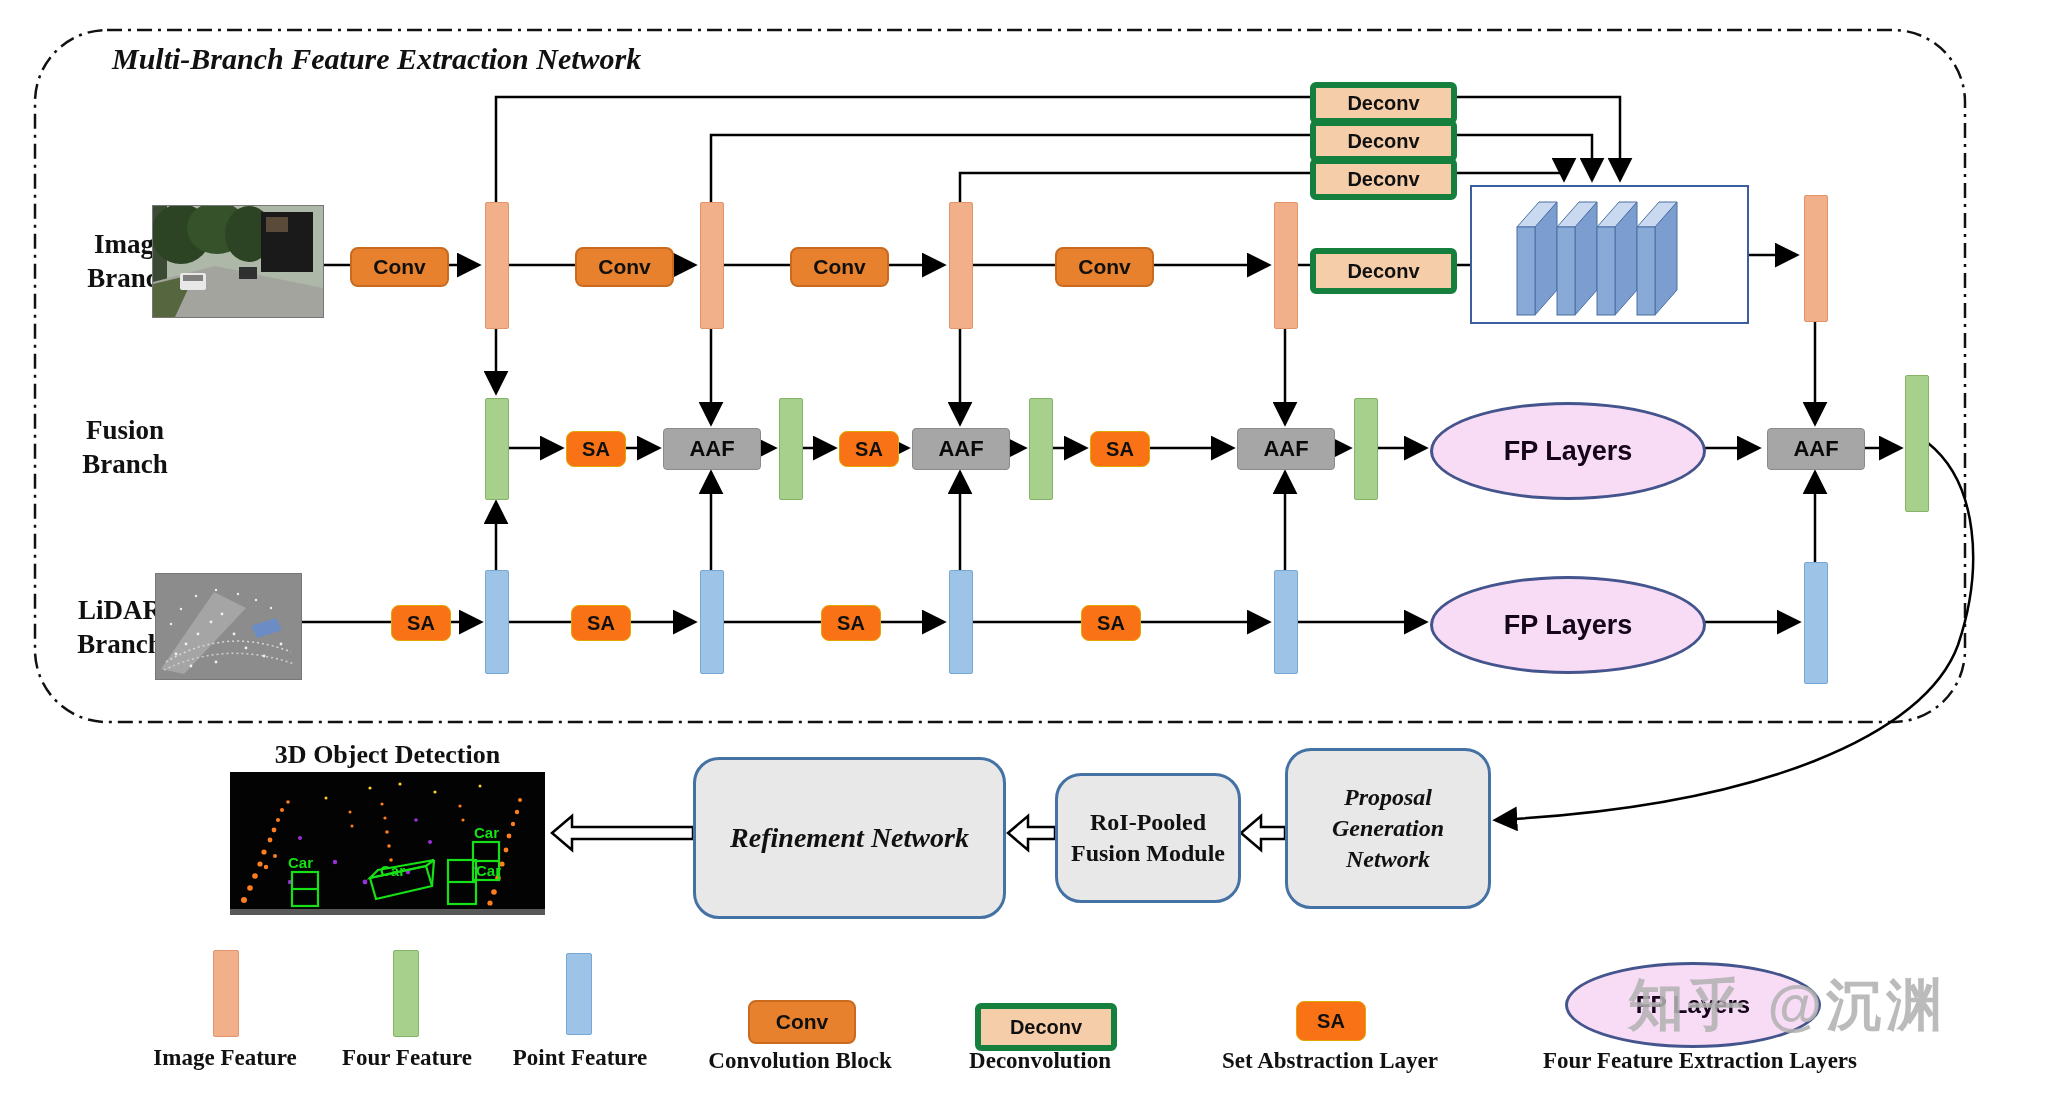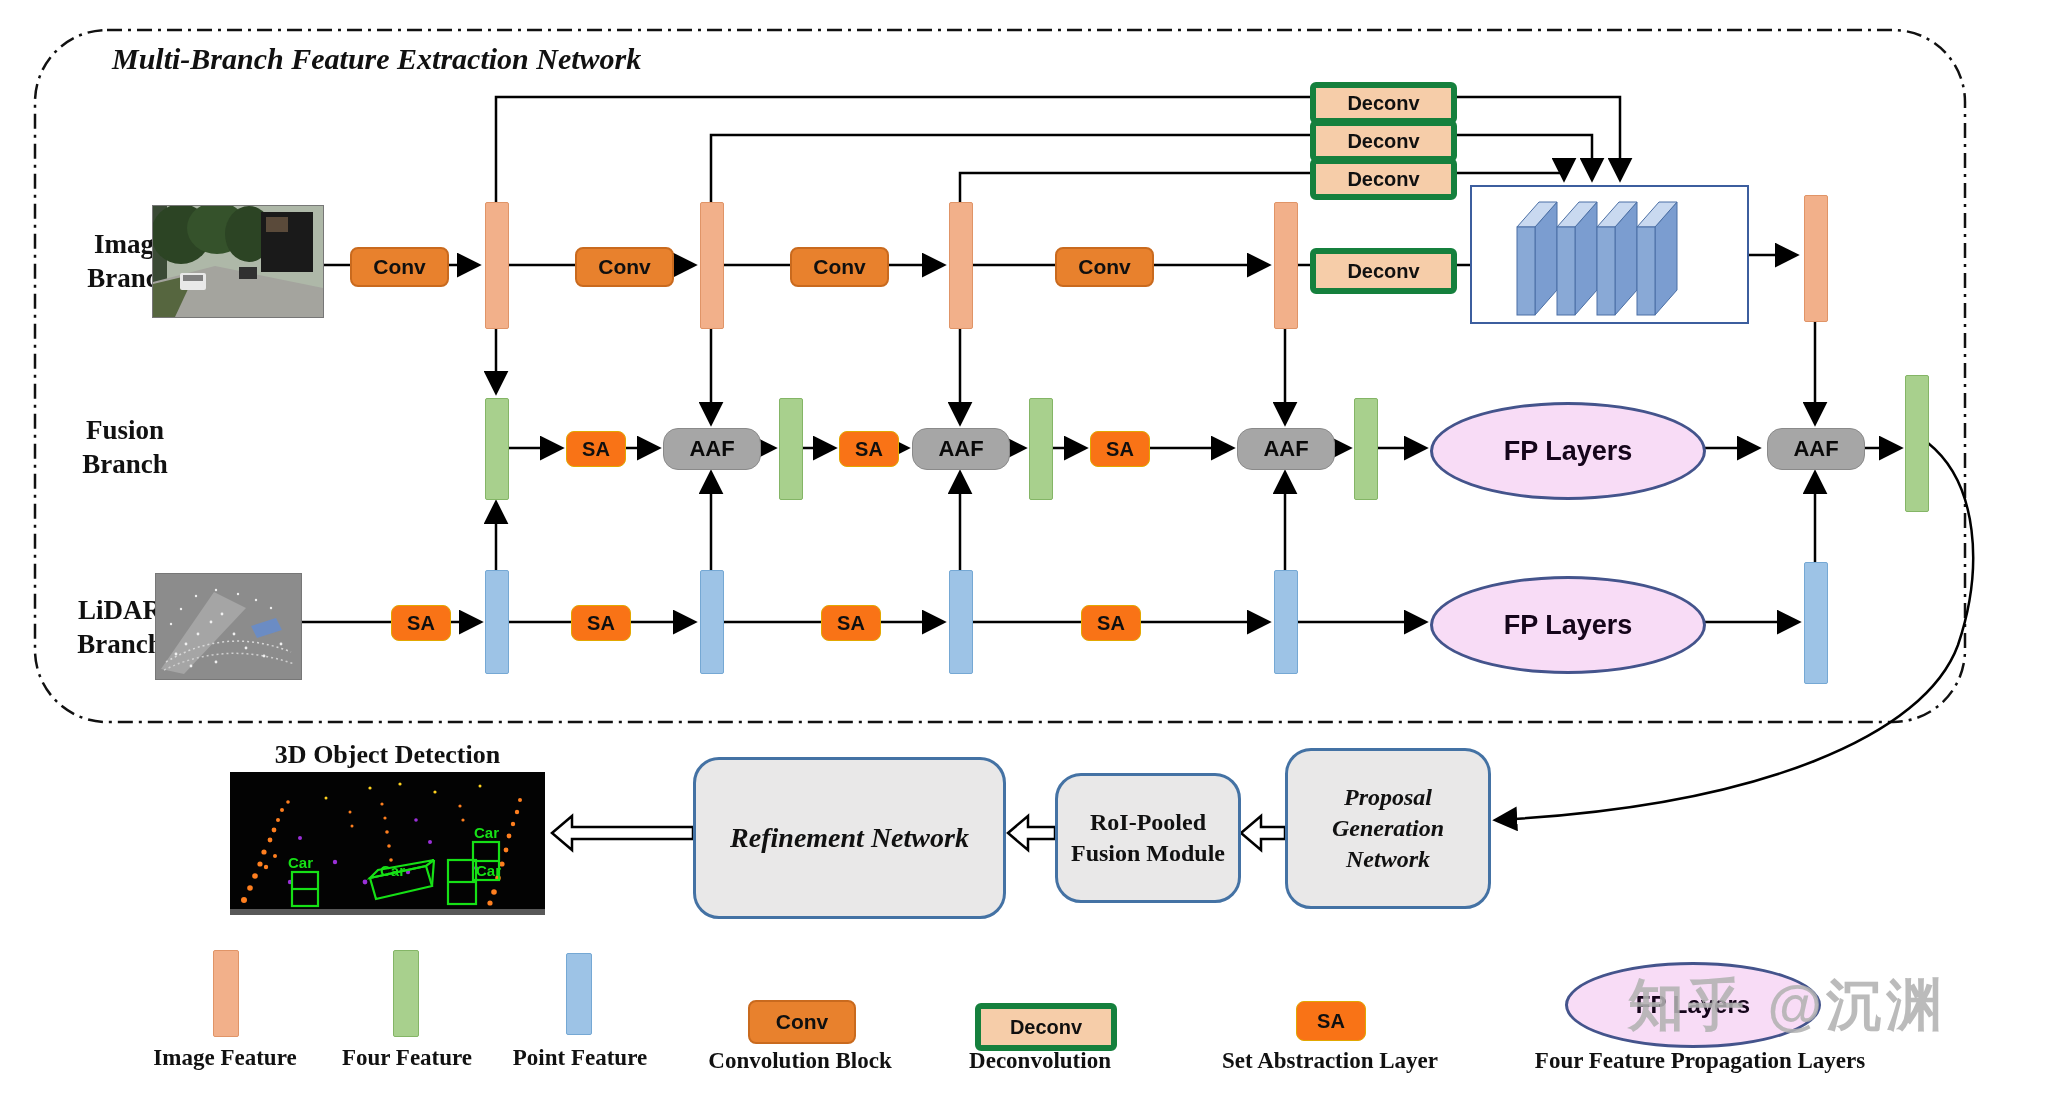--- a/index.html
+++ b/index.html
@@ -12,21 +12,21 @@
                 white-space:pre-line;line-height:1.25;width:150px;}
   .convbox{width:95px;height:36px;background:#E8812D;border:2px solid #C96A1E;border-radius:8px;
            display:flex;align-items:center;justify-content:center;font-family:"Liberation Sans",sans-serif;
            font-weight:bold;font-size:21px;color:#101010;}
   .deconvbox{width:135px;height:30px;background:#F6CDA9;border:6px solid #15803d;border-radius:6px;
            display:flex;align-items:center;justify-content:center;font-family:"Liberation Sans",sans-serif;
            font-weight:bold;font-size:20px;color:#101010;}
   .sabox{width:58px;height:34px;background:#f97316;border:1px solid #E2A800;border-radius:8px;
            display:flex;align-items:center;justify-content:center;font-family:"Liberation Sans",sans-serif;
            font-weight:bold;font-size:20px;color:#101010;}
-  .aafbox{width:96px;height:40px;background:#A6A6A6;border:1px solid #8A8A8A;border-radius:15px;
+  .aafbox{width:96px;height:40px;background:#A6A6A6;border:1px solid #8A8A8A;border-radius:4px;
            display:flex;align-items:center;justify-content:center;font-family:"Liberation Sans",sans-serif;
            font-weight:bold;font-size:22px;color:#0A0A0A;}
   .vbar{width:22px;border-radius:2px;}
   .vbar.orange{background:#F2B08A;border:1px solid #E09467;}
   .vbar.green{background:#A8D08D;border:1px solid #84B566;}
   .vbar.blue{background:#9DC3E6;border:1px solid #75A8D4;}
   .fp-ellipse{background:#F8DCF6;border:3px solid #44548C;border-radius:50%;
            display:flex;align-items:center;justify-content:center;font-family:"Liberation Sans",sans-serif;
            font-weight:bold;font-size:27px;color:#15051a;}
   .platesbox{border:2px solid #3C5E9E;background:#fff;}
@@ -394,17 +394,17 @@
   <div class="abs legend-label" style="left:940px;top:1048px;width:200px;">Deconvolution</div>
 
   <div class="abs sabox" style="left:1296px;top:1001px;width:68px;height:38px;">
       <span>SA</span>
     </div>
   <div class="abs legend-label" style="left:1200px;top:1048px;width:260px;">Set Abstraction Layer</div>
 
   <div class="abs fp-ellipse" style="left:1565px;top:962px;width:250px;height:80px;font-size:24px;">
       <span>FP Layers</span>
     </div>
-  <div class="abs legend-label" style="left:1500px;top:1048px;width:400px;">Four Feature Propagation Layers</div>
+  <div class="abs legend-label" style="left:1500px;top:1048px;width:400px;">Four Feature Extraction Layers</div>
 
   <div class="abs watermark" style="left:1628px;top:968px;">知乎 @沉渊</div>
 
 </div>
 
 </body></html>

